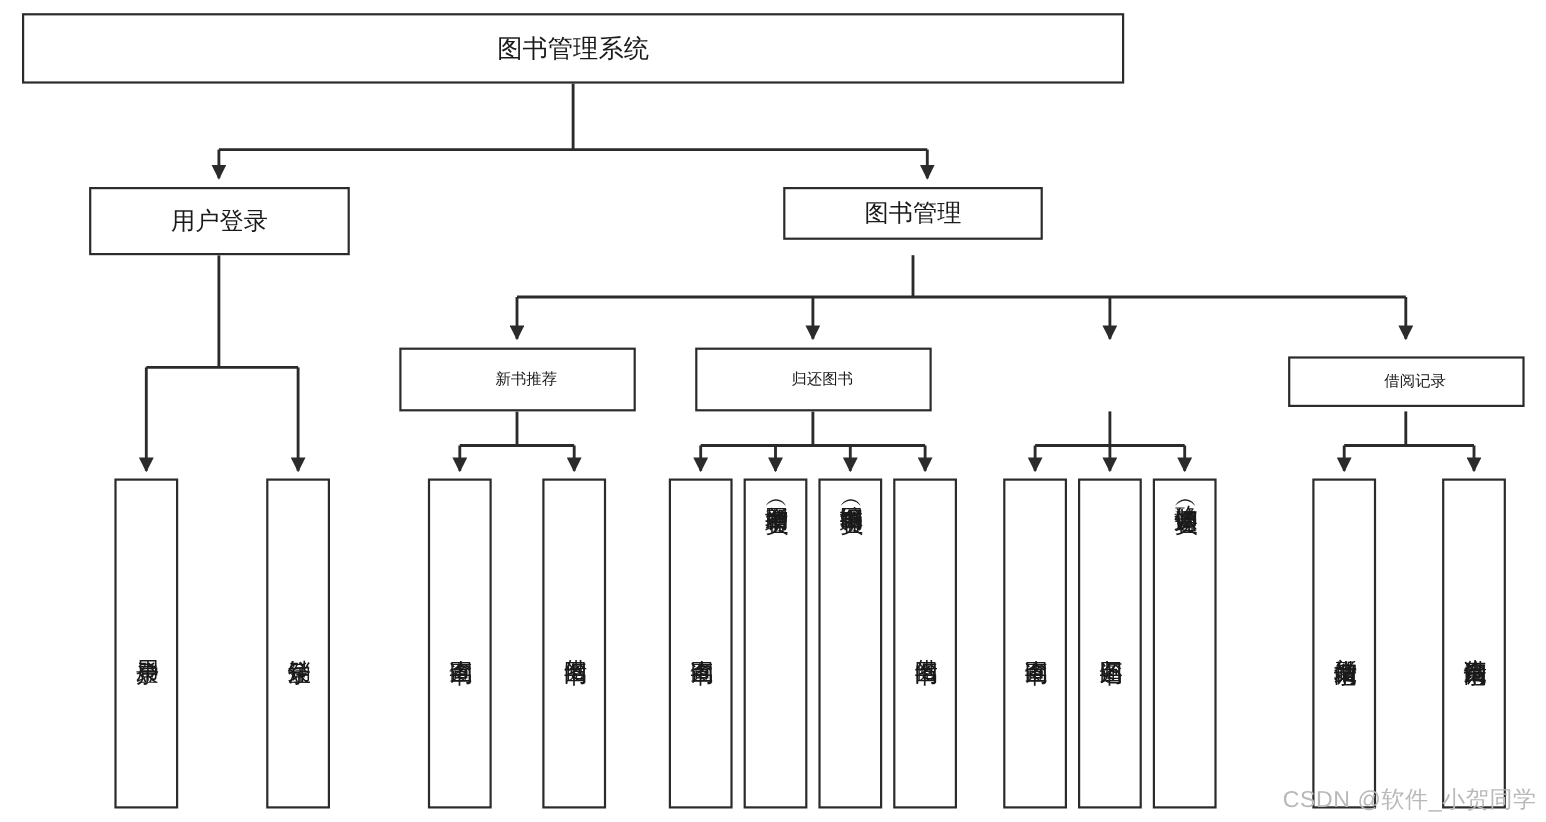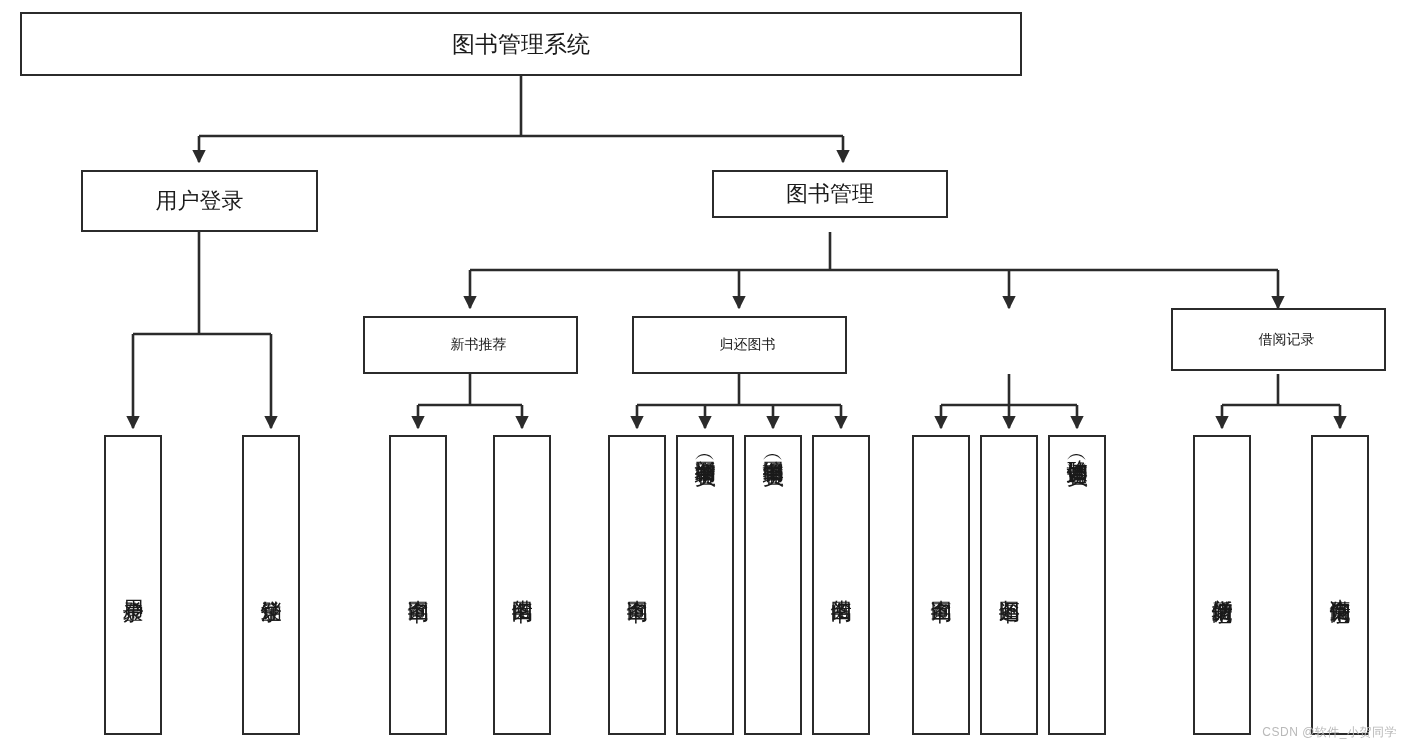--- a/index.html
+++ b/index.html
@@ -57,21 +57,21 @@
     padding: 4px 0;
   }
   .node.leaf.tall {
     justify-content: flex-start;
     padding-top: 6px;
   }
   .watermark {
     position: absolute;
     right: 8px;
     bottom: 6px;
-    font-size: 12px;
+    font-size: 21px;
     color: #b9b9b9;
     letter-spacing: 0.5px;
     white-space: nowrap;
     font-family: "Liberation Sans", "DejaVu Sans", sans-serif;
   }
 </style>
 </head>
 <body>
 
 <div id="canvas">
@@ -126,21 +126,21 @@
     </g>
   </svg>
 
   <div class="node root" style="left:20px; top:12px; width:1002px; height:64px;text-align:center;">图书管理系统</div>
 
   <div class="node level2" style="left:81px; top:170px; width:237px; height:62px;">用户登录</div>
   <div class="node level2" style="left:712px; top:170px; width:236px; height:48px;">图书管理</div>
 
   <div class="node level3" style="left:363px; top:316px; width:215px; height:58px;">新书推荐</div>
   <div class="node level3" style="left:632px; top:316px; width:215px; height:58px;">归还图书</div>
-  <div class="node level3" style="left:1171px; top:308px; width:215px; height:63px;">借阅记录</div>
+  <div class="node level3" style="left:1171px; top:324px; width:215px; height:46px;">借阅记录</div>
 
   <div class="node leaf" style="left:104px; top:435px; width:58px; height:300px;">用户登录</div>
   <div class="node leaf" style="left:242px; top:435px; width:58px; height:300px;">注销登录</div>
 
   <div class="node leaf" style="left:389px; top:435px; width:58px; height:300px;">查询图书</div>
   <div class="node leaf" style="left:493px; top:435px; width:58px; height:300px;">借阅图书</div>
 
   <div class="node leaf" style="left:608px; top:435px; width:58px; height:300px;">查询图书</div>
   <div class="node leaf tall" style="left:676px; top:435px; width:58px; height:300px;">新增图书（管理员）</div>
   <div class="node leaf tall" style="left:744px; top:435px; width:58px; height:300px;">编辑图书（管理员）</div>

